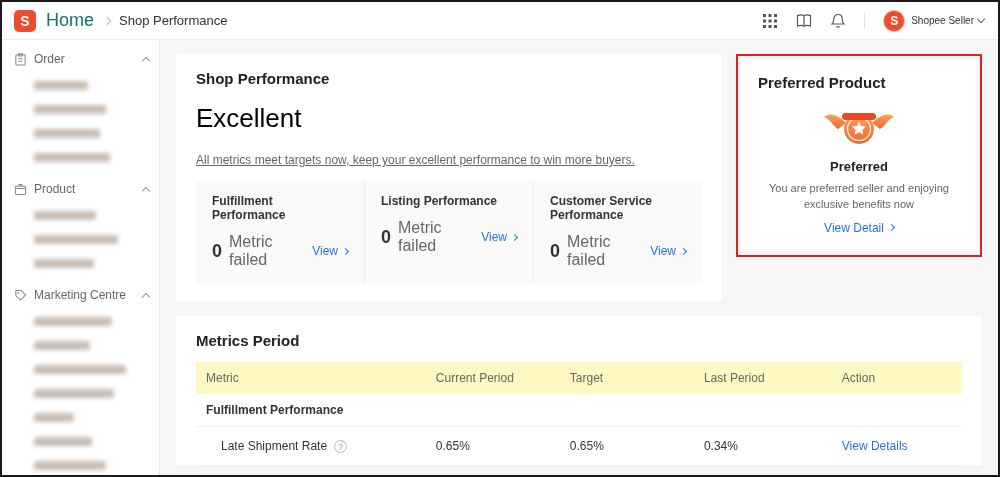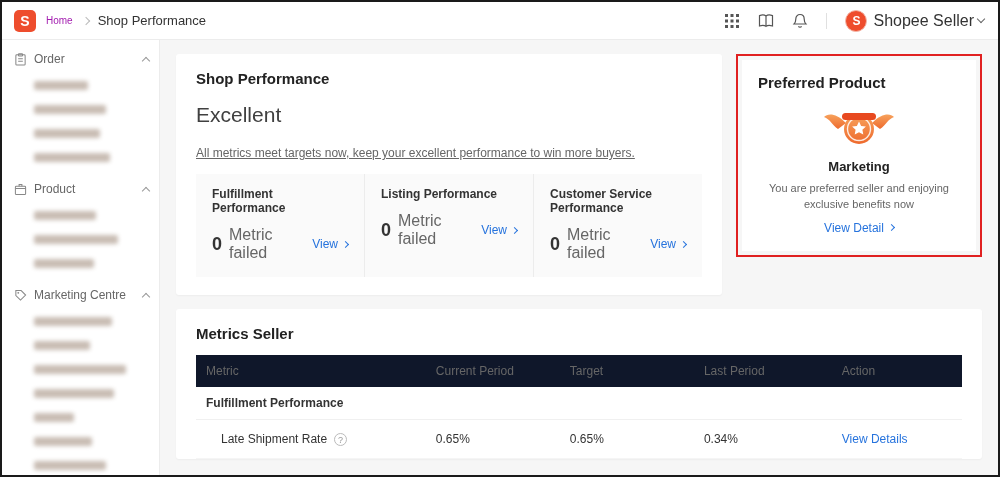--- a/index.html
+++ b/index.html
@@ -2,48 +2,48 @@
 <html><head>
 <meta charset="utf-8">
 <style>
   * { margin:0; padding:0; box-sizing:border-box; }
   body { font-family:"Liberation Sans", sans-serif; background:#fff; }
   .frame { width:1000px; height:477px; border:2px solid #1a1a1a; background:#fff; overflow:hidden; display:flex; flex-direction:column; }
 
   
   .topbar { height:38px; flex:0 0 38px; display:flex; align-items:center; padding:0 14px 0 12px; background:#fff; border-bottom:1px solid #ececec; }
   .logo { width:22px; height:22px; border-radius:5px; background:#ee4d2d; color:#fff; font-weight:bold; font-size:14px; display:flex; align-items:center; justify-content:center; margin-right:10px; }
-  .crumb-home { color:#a21caf; font-size:10px; }
+  .crumb-home { color:#0f766e; font-size:18px; }
   .crumb-sep { width:6px; height:6px; border-right:1.4px solid #bbb; border-bottom:1.4px solid #bbb; transform:rotate(-45deg); margin:0 9px 0 10px; }
   .crumb-cur { color:#333; font-size:13px; }
   .topbar-right { margin-left:auto; display:flex; align-items:center; gap:18px; color:#666; }
   .tb-icon { width:16px; height:16px; display:block; color:#555; cursor:pointer; }
   .tb-divider { width:1px; height:16px; background:#e0e0e0; }
   .avatar { width:22px; height:22px; border-radius:50%; background:#ee4d2d; border:1px solid #f3b7a9; color:#fff; font-size:12px; font-weight:bold; display:flex; align-items:center; justify-content:center; }
-  .seller-name { font-size:16px; color:#333; margin:0 4px 0 6px; }
+  .seller-name { font-size:10px; color:#333; margin:0 4px 0 6px; }
   .chev-down { width:6px; height:6px; border-right:1.4px solid #666; border-bottom:1.4px solid #666; transform:rotate(45deg); margin-top:-3px; }
 
   
   .page-body { flex:1; display:flex; min-height:0; }
   .sidebar { width:158px; flex:0 0 158px; background:#fff; border-right:1px solid #ececec; padding:12px 10px 0 12px; overflow:hidden; }
   .main { flex:1; background:#f6f6f6; padding:14px 16px; overflow:hidden; }
 
   
   .sb-section { margin-bottom:14px; }
   .sb-head { display:flex; align-items:center; font-size:12px; color:#666; cursor:pointer; }
   .sb-head-icon { width:13px; height:13px; color:#888; margin-right:7px; flex:0 0 13px; }
   .sb-chev-up { width:6px; height:6px; border-right:1.3px solid #999; border-bottom:1.3px solid #999; transform:rotate(-135deg); margin-left:auto; margin-top:3px; }
   .sb-blur { height:9px; border-radius:2px; background:#c9bdb4; filter:blur(2.2px); margin:15px 0 0 20px; cursor:pointer; }
 
   
   .top-row { display:flex; gap:14px; align-items:flex-start; }
   .card { background:#fff; border-radius:3px; box-shadow:0 1px 2px rgba(0,0,0,0.04); }
   .sp-card { flex:1; padding:16px 20px 18px; }
   .card-title { font-size:15px; font-weight:bold; color:#222; }
-  .sp-rating { font-size:21px; color:#404040; margin-top:16px; }
+  .sp-rating { font-size:26px; color:#000000; margin-top:16px; }
   .sp-desc { font-size:12px; color:#666; margin-top:19px;text-decoration:underline; }
   .sp-summary { display:flex; background:#fafafa; margin-top:14px; }
   .sp-cell { flex:1; padding:13px 16px 15px; }
   .sp-cell + .sp-cell { border-left:1px solid #ececec; }
   .sp-cell-label { font-size:12px; font-weight:bold; color:#333; }
   .sp-cell-row { display:flex; align-items:center; margin-top:11px; }
   .sp-count { font-size:18px; font-weight:bold; color:#333; }
   .sp-failed { font-size:16px; color:#666; margin:0 8px 0 7px; }
   .sp-view { font-size:12px; color:#2673dd; cursor:pointer; display:flex; align-items:center; }
   .chev-link { width:5px; height:5px; border-right:1.4px solid #2673dd; border-bottom:1.4px solid #2673dd; transform:rotate(-45deg); margin-left:5px; }
@@ -52,21 +52,21 @@
   .ps-annotation { flex:0 0 246px; border:2px solid #e02020; padding:4px; background:transparent; }
   .ps-card { background:#fff; padding:14px 16px 16px; min-height:182px; }
   .ps-badge { display:block; margin:14px auto 6px; }
   .ps-name { text-align:center; font-size:13px; font-weight:bold; color:#222; margin-top:4px; }
   .ps-desc { text-align:center; font-size:11px; color:#666; margin:7px auto 4px; width:200px; line-height:1.45; }
   .ps-link { margin-top:8px; display:flex; justify-content:center; align-items:center; font-size:12px; color:#2673dd; cursor:pointer; }
 
   
   .md-card { margin-top:14px; padding:16px 20px 0; }
   table.md { width:100%; border-collapse:collapse; margin-top:13px; font-size:12px; table-layout:fixed; }
-  table.md th { background:#0f172a; color:#666; font-weight:normal; text-align:left; padding:9px 10px; }
+  table.md th { background:#fef9c3; color:#666; font-weight:normal; text-align:left; padding:9px 10px; }
   col.c1{width:30%} col.c2{width:17.5%} col.c3{width:17.5%} col.c4{width:18%} col.c5{width:17%}
   td.md-section { font-weight:bold; color:#333; padding:9px 10px; border-bottom:1px solid #f0f0f0; }
   tr.md-row td { padding:12px 10px; color:#333; border-bottom:1px solid #f5f5f5; }
   .metric-cell { display:flex; align-items:center; }
   .row-chev { width:5px; height:5px; border-right:1.4px solid #888; border-bottom:1.4px solid #888; transform:rotate(-45deg); margin-right:10px; cursor:pointer; flex:0 0 5px; }
   .row-indent { width:15px; flex:0 0 15px; }
   .help-icon { width:13px; height:13px; border:1px solid #bbb; border-radius:50%; color:#999; font-size:9px; line-height:12px; text-align:center; margin-left:7px; flex:0 0 13px; cursor:pointer; }
   .help-icon::after { content:"?"; }
   .md-action { color:#2673dd; cursor:pointer; }
 </style>
@@ -219,32 +219,32 @@
                     <stop offset="1" stop-color="#ee6a2d"></stop>
                 </linearGradient>
               </defs>
               <path d="M24 18 C14 8 6 8 2 12 C8 14 10 20 16 24 Z" fill="url(#medal)"></path>
               <path d="M50 18 C60 8 68 8 72 12 C66 14 64 20 58 24 Z" fill="url(#medal)"></path>
               <circle cx="37" cy="24" r="15" fill="url(#medal)"></circle>
               <circle cx="37" cy="24" r="11.5" fill="none" stroke="#fff" stroke-width="1.4" opacity="0.85"></circle>
               <path d="M37 16.5 l2.1 4.4 4.8.6 -3.5 3.3 .9 4.7 -4.3-2.3 -4.3 2.3 .9-4.7 -3.5-3.3 4.8-.6 Z" fill="#fff"></path>
               <rect x="20" y="8" width="34" height="7" rx="3.5" fill="#e8491f"></rect>
             </svg>
-            <div class="ps-name">Marketing</div>
+            <div class="ps-name">Preferred</div>
             <div class="ps-desc">You are preferred seller and enjoying exclusive benefits now</div>
             <div class="ps-link">
               <span>View Detail</span>
               <span class="chev-link"></span>
             </div>
           </section>
         </div>
       </div>
 
       <section class="card md-card">
-        <h2 class="card-title">Metrics Seller</h2>
+        <h2 class="card-title">Metrics Period</h2>
         <table class="md">
           <colgroup>
               <col class="c1">
               <col class="c2">
               <col class="c3">
               <col class="c4">
               <col class="c5">
             </colgroup>
           <thead>
             <tr>

